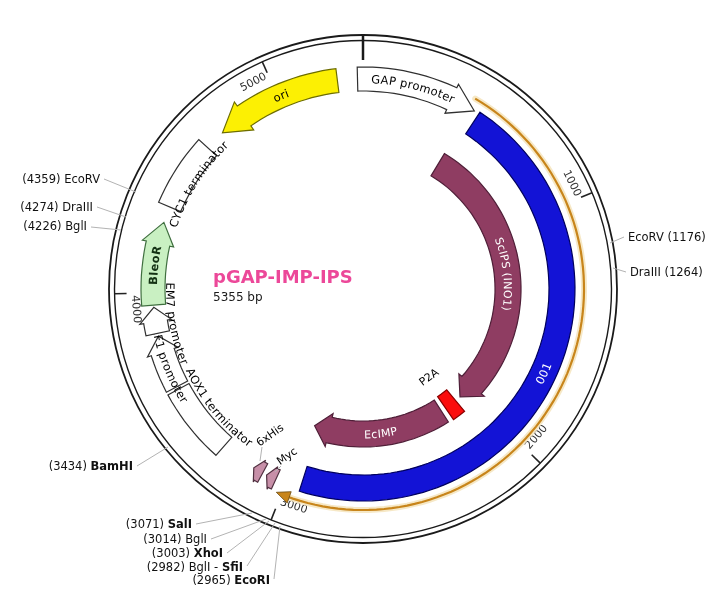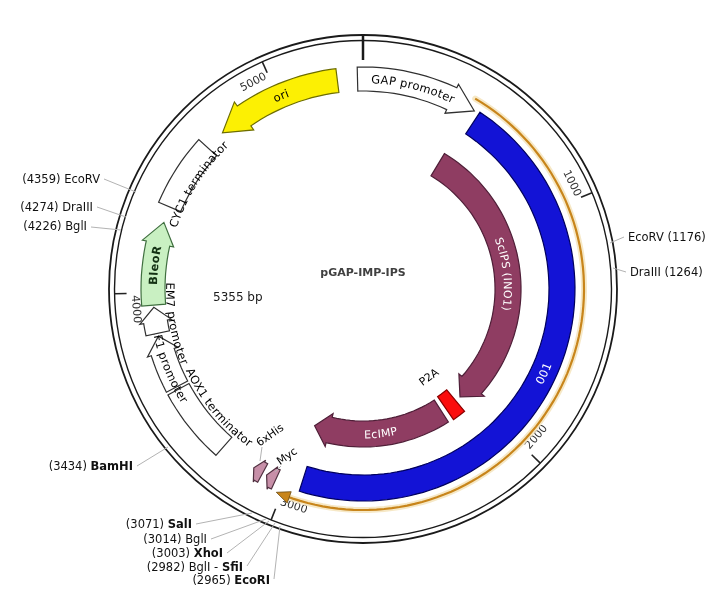--- a/index.html
+++ b/index.html
@@ -1,21 +1,21 @@
 <!DOCTYPE html>
 <html><head>
 <meta charset="utf-8">
 <style>
   html,body{margin:0;padding:0;background:#ffffff;}
   .map-container{position:relative;width:725px;height:594px;background:#ffffff;overflow:hidden;
     font-family:"DejaVu Sans",sans-serif;}
   svg{position:absolute;left:0;top:0;}
   svg text{font-family:"DejaVu Sans",sans-serif;}
-  .map-title{position:absolute;left:213px;top:266px;width:300px;text-align:center;
-    font-size:11px;font-weight:bold;color:#404040;}
+  .map-title{position:absolute;left:213px;top:266px;width:300px;
+    font-size:18px;font-weight:bold;color:#ec4899;}
   .map-size{position:absolute;left:213px;top:290px;width:300px;text-align:left;
     font-size:12px;color:#1a1a1a;}
 </style>
 </head>
 <body>
 
 <div class="map-container">
   <svg id="map-svg" width="725" height="594" viewBox="0 0 725 594">
       <circle cx="363" cy="289" r="254" fill="none" stroke="#1a1a1a" stroke-width="1.8"></circle>
       <circle cx="363" cy="289" r="248.5" fill="none" stroke="#1a1a1a" stroke-width="1.4"></circle>

